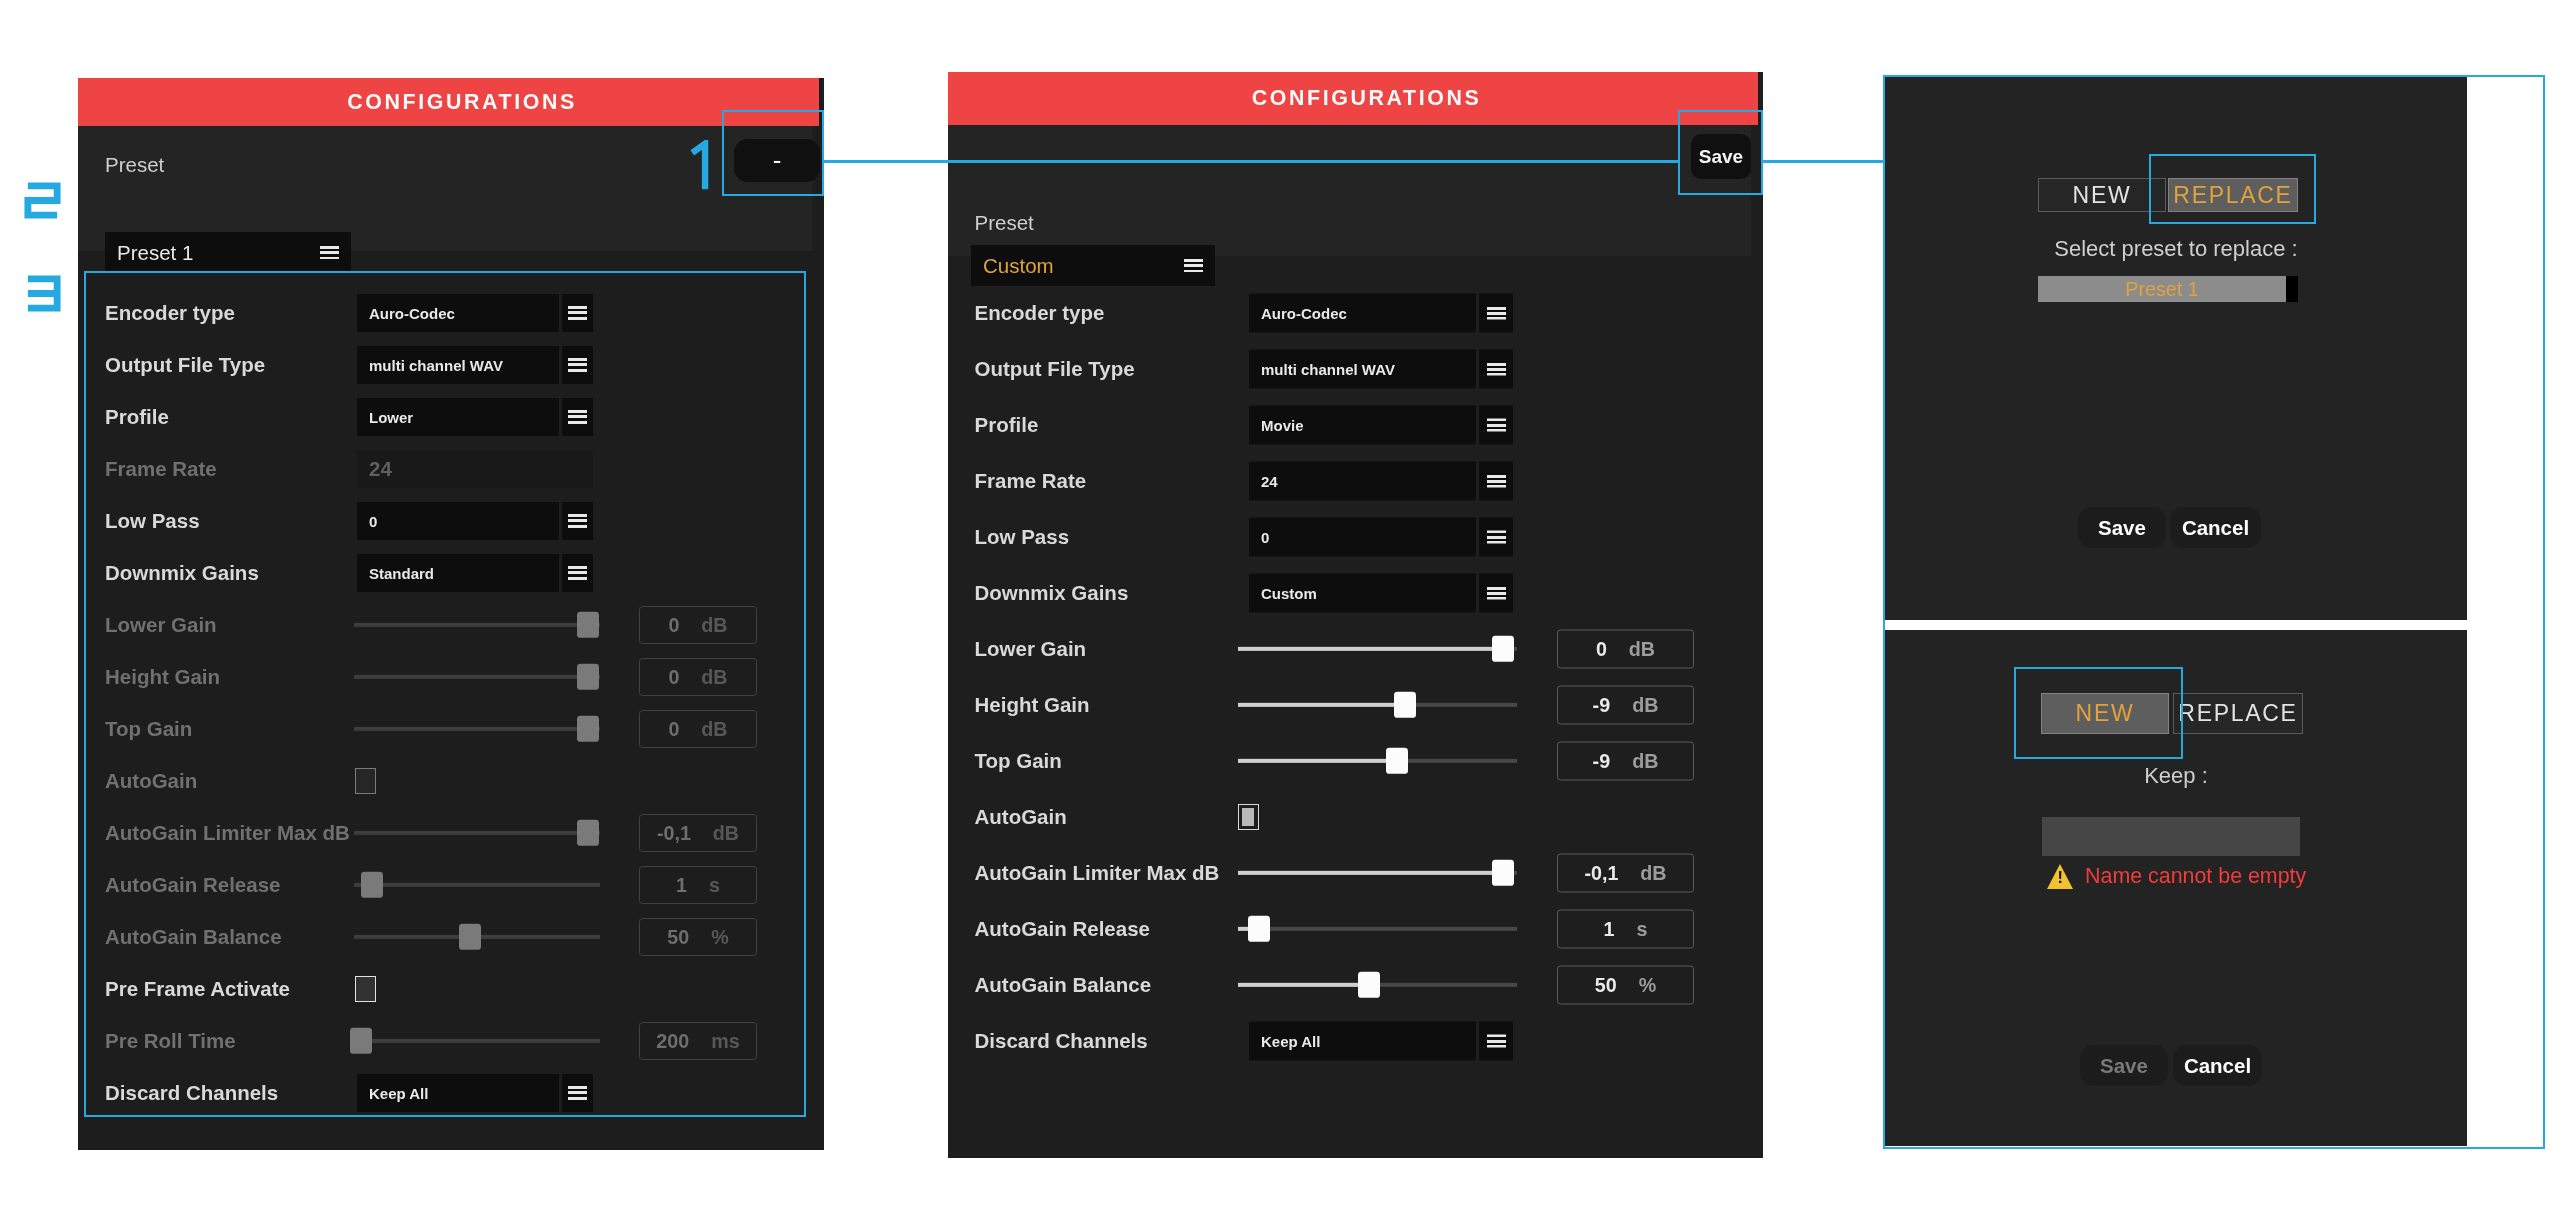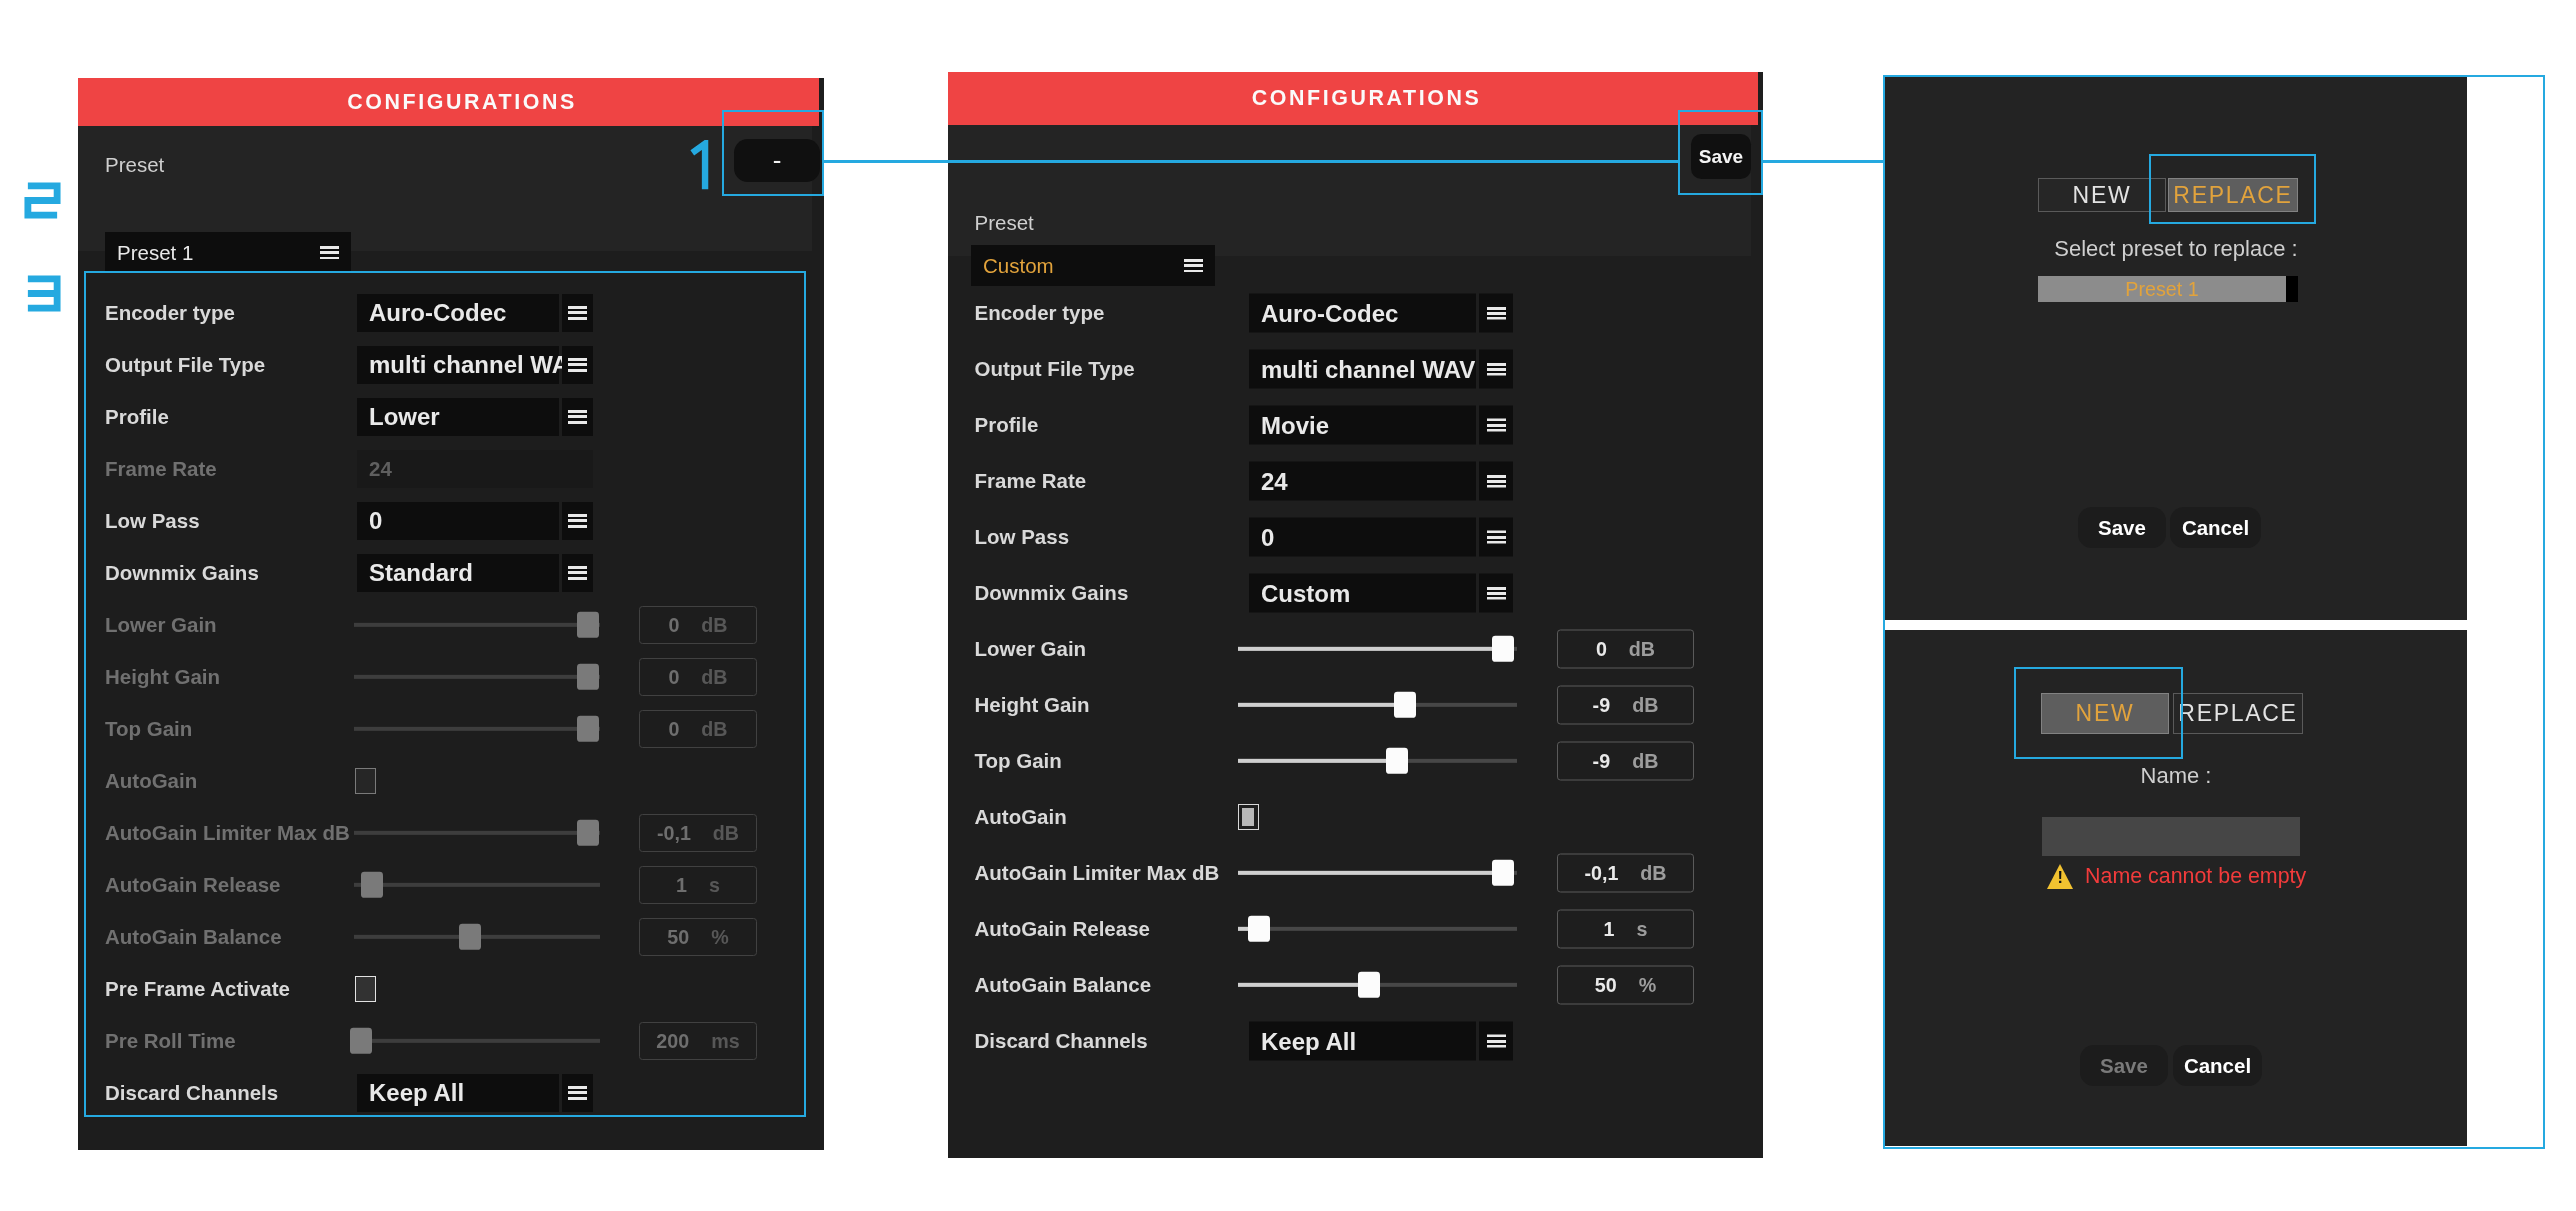--- a/index.html
+++ b/index.html
@@ -51,21 +51,21 @@
      --trk-x:276px;--trk-w:246px;--val-x:561px;--val-w:118px;--chk-x:277px;--ctl-h:38px;}
   .panel.mid .rows{top:213px;
      --row-h:56px;--lbl-x:26.5px;--box-x:301px;--box-w:227px;--bur-x:531px;--bur-w:34px;
      --trk-x:290px;--trk-w:279px;--val-x:609px;--val-w:137px;--chk-x:290px;--ctl-h:39px;}
   .row{position:relative;height:var(--row-h);}
   .lbl{position:absolute;left:var(--lbl-x);top:50%;transform:translateY(-50%);width:267px;
        font-size:20.5px;line-height:1.18;color:#D9D9D9;}
   .row.disabled .lbl{color:#707070;}
   .dbox{position:absolute;left:var(--box-x);top:50%;transform:translateY(-50%);width:var(--box-w);
         height:var(--ctl-h);background:#0D0D0D;display:flex;align-items:center;padding:0 12px;}
-  .dbox .dv{font-size:24px;color:#E9E9E9;white-space:nowrap;}
+  .dbox .dv{font-size:15px;color:#E9E9E9;white-space:nowrap;}
   .bbox{position:absolute;left:var(--bur-x);top:50%;transform:translateY(-50%);width:var(--bur-w);
         height:var(--ctl-h);background:#0D0D0D;display:flex;align-items:center;justify-content:center;}
   .dispbox{position:absolute;left:var(--box-x);top:50%;transform:translateY(-50%);
         width:calc(var(--box-w) + var(--bur-w) + 3.4px);height:var(--ctl-h);background:#191919;
         display:flex;align-items:center;padding:0 12px;font-size:20.5px;color:#5F5F5F;}
   .trk{position:absolute;left:var(--trk-x);top:50%;transform:translateY(-50%);width:var(--trk-w);
        height:4.3px;background:#3D3D3D;}
   .row.active .trk{background:#474747;}
   .trk .fill{height:100%;background:#CFCFCF;}
   .thumb{position:absolute;top:50%;transform:translate(-50%,-50%);width:22px;height:26px;
@@ -453,21 +453,21 @@
         <div class="opt-scroll"></div>
       </div>
       <div class="dlg-btn dlg-save">Save</div>
       <div class="dlg-btn dlg-cancel">Cancel</div>
     </div>
 
     <div class="dialog bottom">
       <div class="tab t-new sel">NEW</div>
       <div class="tab t-rep">REPLACE</div>
       <div class="cyan-rect new-rect"></div>
-      <div class="name-lbl">Name :</div>
+      <div class="name-lbl">Keep :</div>
       <input class="name-input" value="" style="">
       <div class="warn-row">
         <span class="warn-ic">
             <span class="tri"></span>
             <span class="bang">!</span>
           </span>
         <span class="warn-txt">Name cannot be empty</span>
       </div>
       <div class="dlg-btn dlg-save">Save</div>
       <div class="dlg-btn dlg-cancel">Cancel</div>

